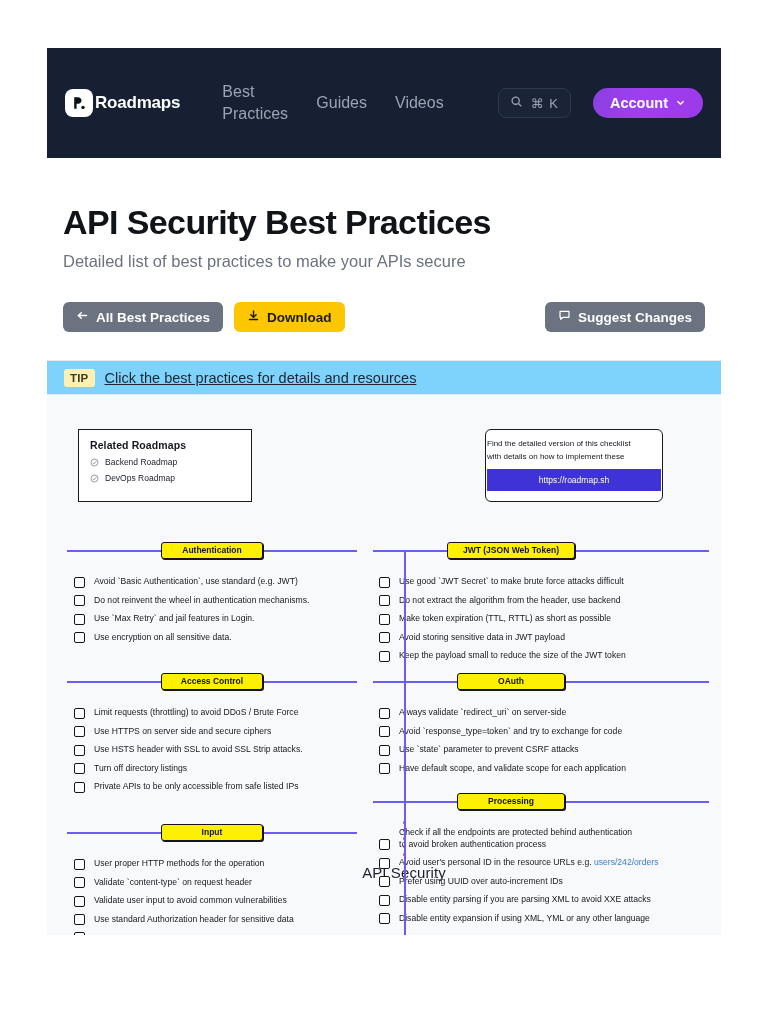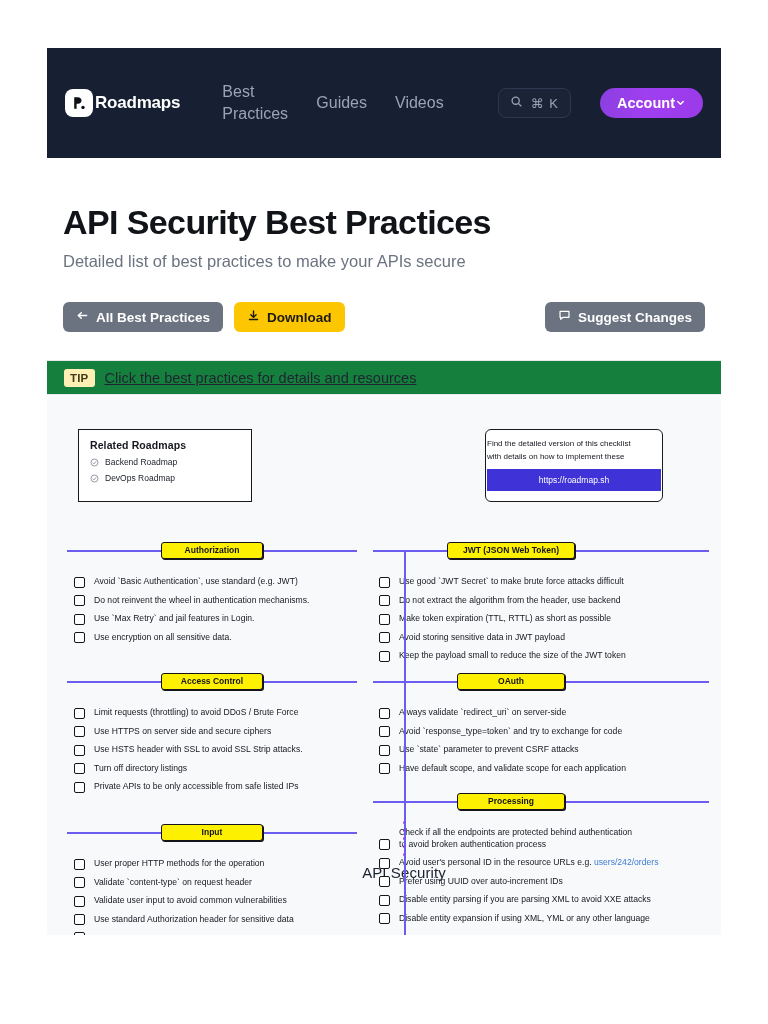--- a/index.html
+++ b/index.html
@@ -40,21 +40,21 @@
     margin-left: 26px;
     display:flex; align-items:center; gap:8px;
     border:1px solid #2c3850; border-radius: 8px;
     height: 30px; padding: 0 11px;
     background: rgba(255,255,255,0.02);
     cursor:pointer;
   }
   .search-box .kbd { color:#9aa4b5; font-size:13px; letter-spacing:1px; }
   .nav-spacer { flex: 1 1 auto; }
   .account-btn {
-    display:flex; align-items:center; 
+    display:flex; align-items:center; gap:7px;
     height: 30px; padding: 0 17px;
     border-radius: 999px;
     background: linear-gradient(100deg, #8b3fe0 0%, #a03ff0 45%, #9b3ae8 100%);
     color:#ffffff; font-size: 14.5px; font-weight: 600;
     cursor:pointer; border: none;
     font-family: "Liberation Sans", sans-serif;
   }
 
   
   .title-wrap { position:absolute; left:63px; top:200px; width: 660px; }
@@ -76,21 +76,21 @@
     white-space: nowrap;
   }
   .btn-grey { background:#6b7280; color:#ffffff; }
   .btn-yellow { background:#fcc700; color:#1c1917; margin-left: 11px; }
   .btn-suggest { background:#6b7280; color:#ffffff; margin-left: auto; }
 
   
   .tip-bar {
     position:absolute; left:47px; top:360px; width: 674px; height: 35px;
     border-top:1px solid #e7e9ee; border-bottom:1px solid #e7e9ee;
-    background:#15803d;
+    background:#7dd3fc;
     display:flex; align-items:center; padding-left: 17px;
   }
   .tip-badge {
     background:#fdf0b4; color:#3f3a1a; font-size:11.5px; font-weight:600;
     padding: 3px 6px; border-radius: 3px; letter-spacing: .2px;
   }
   .tip-text { margin-left: 10px; font-size: 14.5px; color:#1f2430;text-decoration:underline; }
 
   
   .diagram {
@@ -277,21 +277,21 @@
       </div>
     </div>
 
     <div class="box detail-box">
       <div class="detail-text">Find the detailed version of this checklist</div>
       <div class="detail-text">with details on how to implement these</div>
       <a class="detail-link">https://roadmap.sh</a>
     </div>
 
     <div class="rule" style="left:20px;  top:154px; width:290px;"></div>
-    <div class="pill" style="left:114px; top:146px; width:102px;">Authorization</div>
+    <div class="pill" style="left:114px; top:146px; width:102px;">Authentication</div>
 
     <div class="rule" style="left:326px; top:154px; width:336px;"></div>
     <div class="pill" style="left:400px; top:146px; width:128px;">JWT (JSON Web Token)</div>
 
     <div class="list" style="left:27px; top:180px; width:300px;">
       <div class="row">
           <span class="cbox"></span>
           <span class="row-txt">Avoid `Basic Authentication`, use standard (e.g. JWT)</span>
         </div>
       <div class="row">

